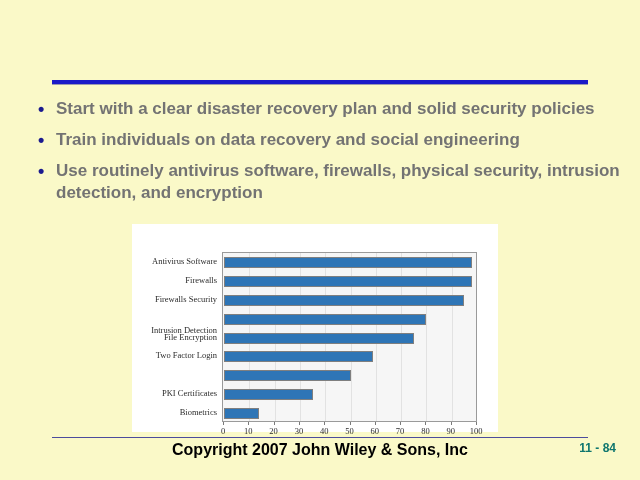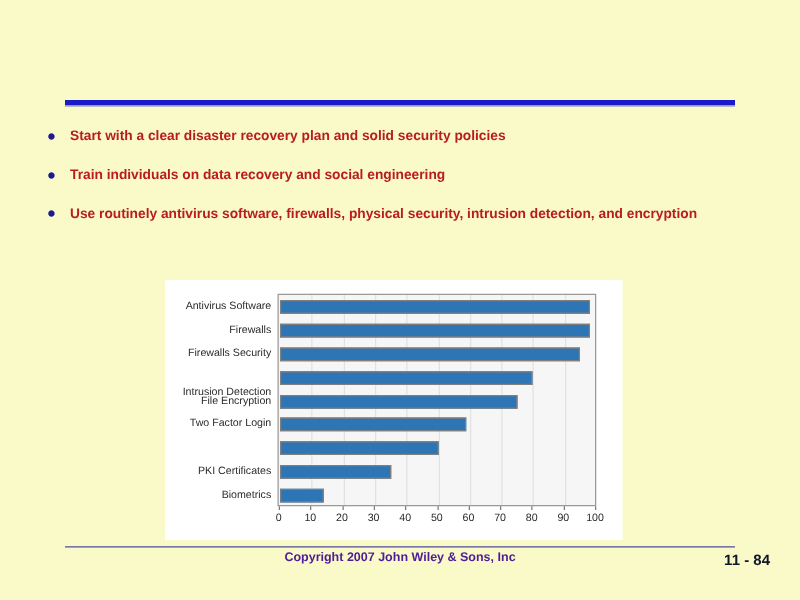--- a/index.html
+++ b/index.html
@@ -63,22 +63,22 @@
     width: 18px;
     flex: 0 0 18px;
     color: #1B1B8F;
     font-size: 18px;
     line-height: 22px;
     font-weight: bold;
     text-align: left;
   }
   .bullet-text {
     flex: 1;
-    color: #b91c1c;
-    font-size: 11px;
+    color: #737373;
+    font-size: 17px;
     font-weight: bold;
     line-height: 22px;
   }
 
   
   .chart-panel {
     position: absolute;
     left: 132px;
     top: 224px;
     width: 366px;
@@ -92,23 +92,24 @@
     top: 4px;
     width: 366px;
     text-align: center;
     font-size: 9px;
     color: #3A3A3A;
     font-family: "Liberation Sans", sans-serif;
   }
   .plot-wrap {
     position: absolute;
     left: 0;
-    top: 11px;
+    top: 28px;
     width: 366px;
     height: 227px;
+    font-family: Liberation Serif, serif;
   }
   .cat-labels {
     position: absolute;
     left: 0;
     top: 0;
     width: 88px;
     height: 170px;
   }
   .cat-label {
     position: absolute;
@@ -174,31 +175,31 @@
     width: 536px;
     height: 1px;
     background: #4C4C9C;
   }
   .footer-copy {
     position: absolute;
     left: 0;
     top: 441px;
     width: 640px;
     text-align: center;
-    font-size: 10px;
-    font-weight: bold;
-    color: #4c1d95;
+    font-size: 16px;
+    font-weight: bold;
+    color: #000000;
   }
   .footer-page {
     position: absolute;
     right: 24px;
     top: 441px;
     font-size: 12px;
     font-weight: bold;
-    color: #0f172a;
+    color: #0f766e;
   }
 </style>
 </head>
 <body>
 
 <div class="slide">
 
   <div class="title-rule"></div>
 
   <div class="bullets">

